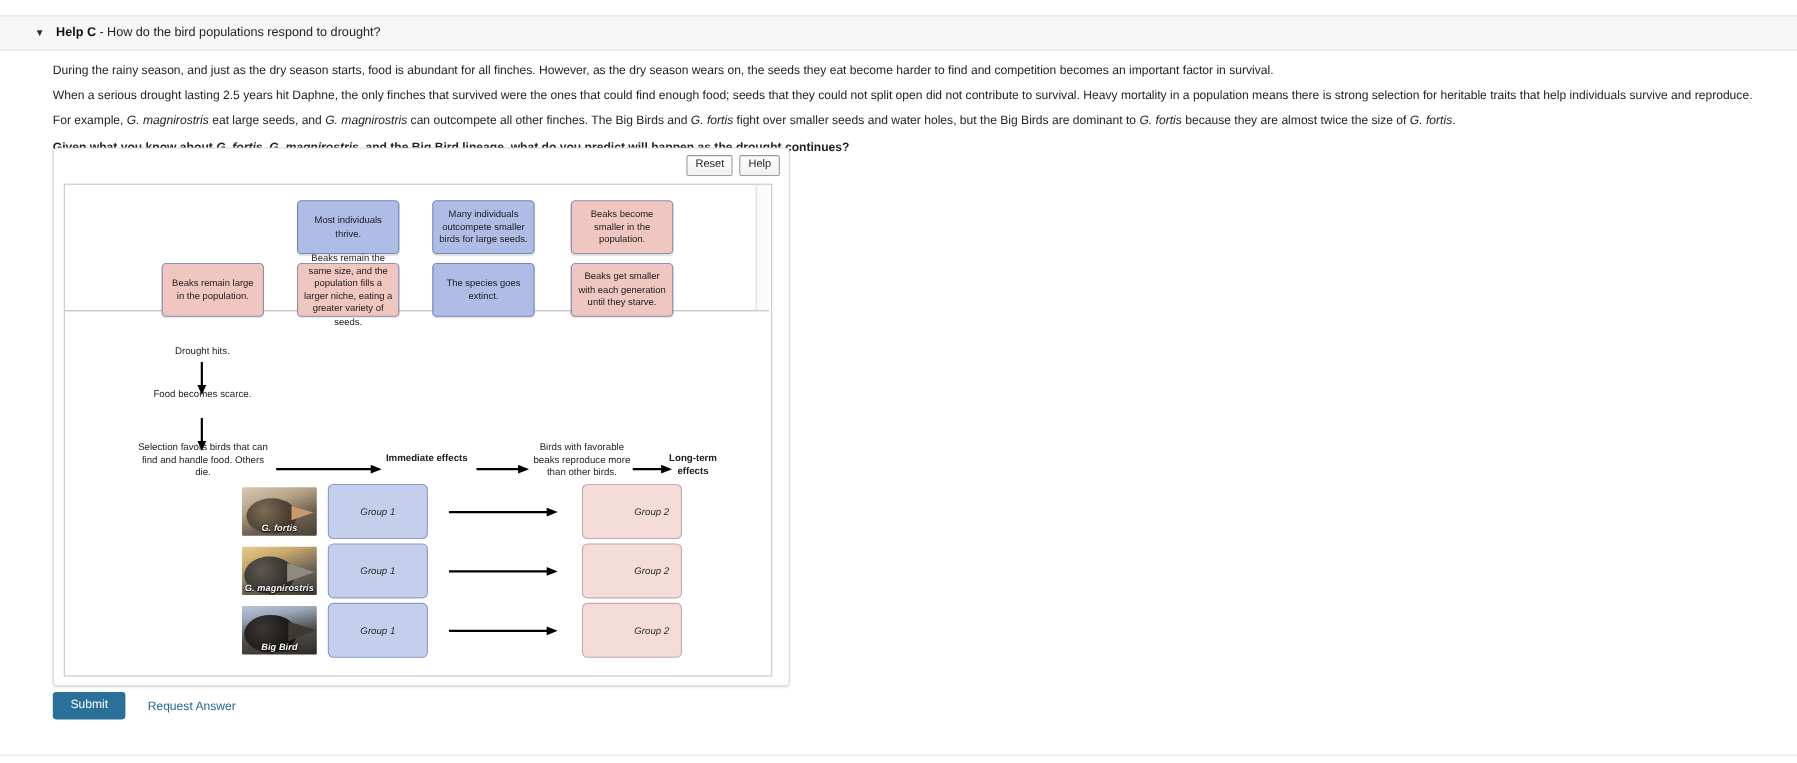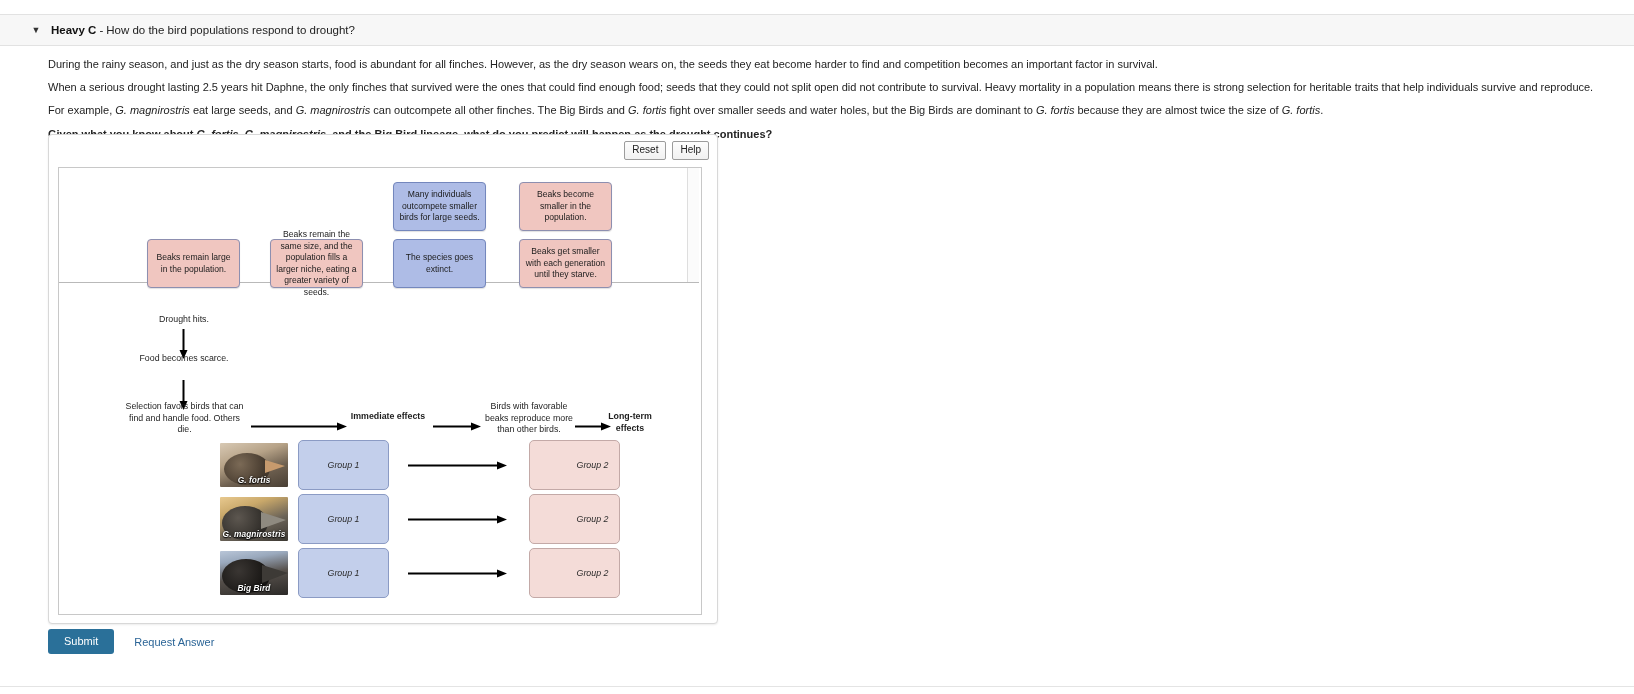--- a/index.html
+++ b/index.html
@@ -254,21 +254,21 @@
     width: 1634px;
     height: 1px;
     background: #e4e4e4;
   }
 </style>
 </head>
 <body>
 
 <div class="part-header">
   <div class="caret">▼</div>
-  <span class="part-label">Heavy C</span>
+  <span class="part-label">Help C</span>
   <span class="part-sep">-</span>
   <span class="part-question">How do the bird populations respond to drought?</span>
 </div>
 
 <div class="content">
   <p class="para">During the rainy season, and just as the dry season starts, food is abundant for all finches. However, as the dry season wears on, the seeds they eat become harder to find and competition becomes an important factor in survival.</p>
   <p class="para">When a serious drought lasting 2.5 years hit Daphne, the only finches that survived were the ones that could find enough food; seeds that they could not split open did not contribute to survival. Heavy mortality in a population means there is strong selection for heritable traits that help individuals survive and reproduce.</p>
   <p class="para"><span>For example, </span><span class="it">G. magnirostris</span><span> eat large seeds, and </span><span class="it">G. magnirostris</span><span> can outcompete all other finches. The Big Birds and </span><span class="it">G. fortis</span><span> fight over smaller seeds and water holes, but the Big Birds are dominant to </span><span class="it">G. fortis</span><span> because they are almost twice the size of </span><span class="it">G. fortis</span><span>.</span></p>
   <p class="para q"><span>Given what you know about </span><span class="it">G. fortis</span><span>, </span><span class="it">G. magnirostris</span><span>, and the Big Bird lineage, what do you predict will happen as the drought continues?</span></p>
 </div>
@@ -276,20 +276,21 @@
 <div class="panel">
 
   <div class="panel-toolbar">
     <button class="tool-btn">Reset</button>
     <button class="tool-btn">Help</button>
   </div>
 
   <div class="activity">
 
     <div class="bank">
+      <div class="tile blue" style="left:211px; top:14px; width:93px; height:49px;">Most individuals thrive.</div>
       <div class="tile blue" style="left:334px; top:14px; width:93px; height:49px;">Many individuals outcompete smaller birds for large seeds.</div>
       <div class="tile pink" style="left:460px; top:14px; width:93px; height:49px;">Beaks become smaller in the population.</div>
       <div class="tile pink" style="left:88px;  top:71px; width:93px; height:49px;">Beaks remain large in the population.</div>
       <div class="tile pink" style="left:211px; top:71px; width:93px; height:49px;">Beaks remain the same size, and the population fills a larger niche, eating a greater variety of seeds.</div>
       <div class="tile blue" style="left:334px; top:71px; width:93px; height:49px;">The species goes extinct.</div>
       <div class="tile pink" style="left:460px; top:71px; width:93px; height:49px;">Beaks get smaller with each generation until they starve.</div>
       <div class="bank-scroll"></div>
     </div>
 
     <div class="workspace">

